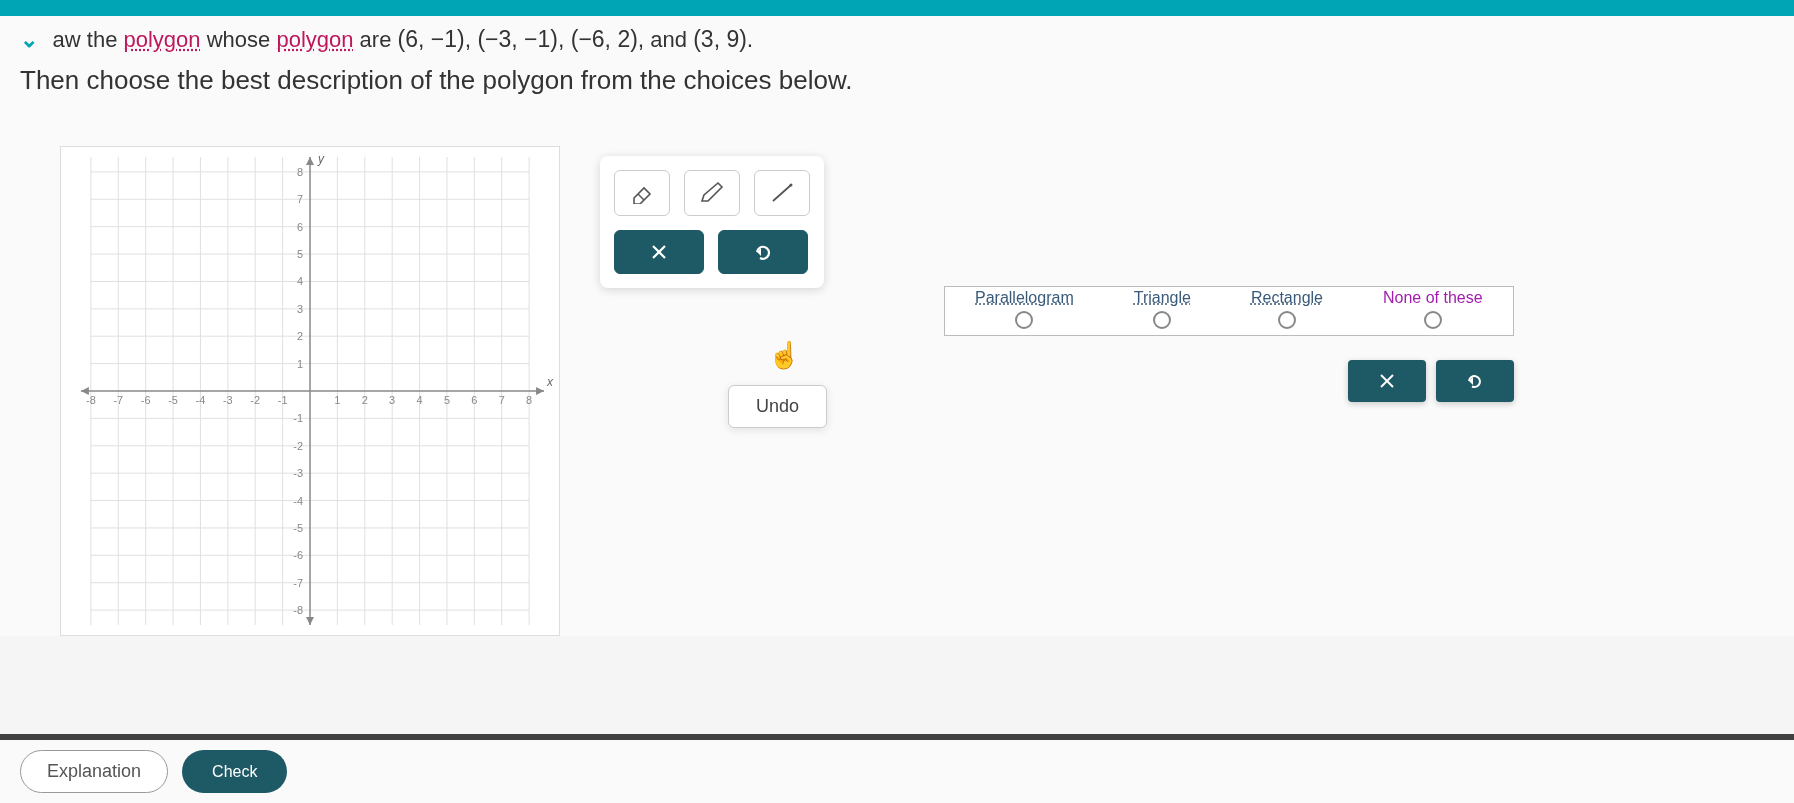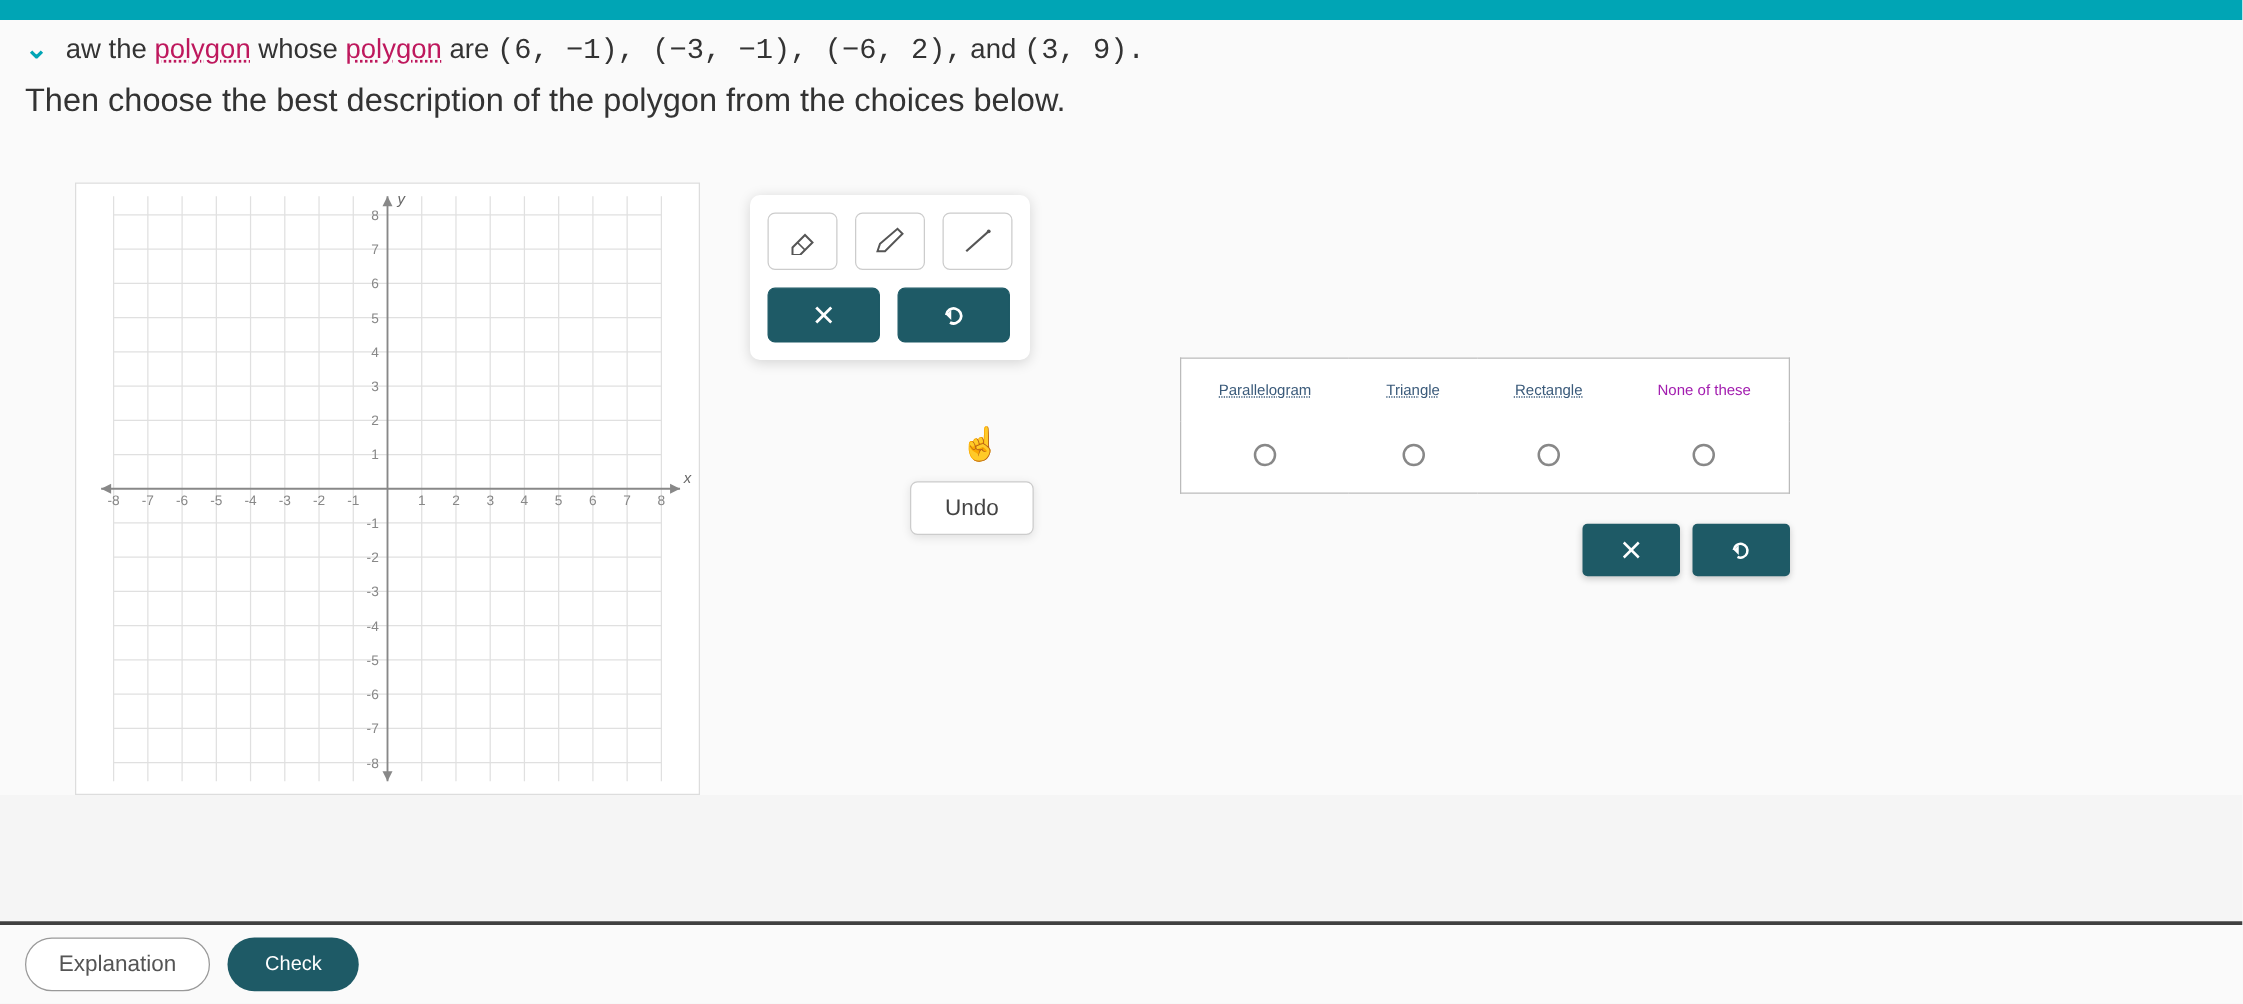--- a/index.html
+++ b/index.html
@@ -28,21 +28,21 @@
 .question-line1 .checkmark {
   color: #00a5b5;
   font-weight: bold;
   margin-right: 8px;
 }
 .underline {
   text-decoration: underline dotted;
   color: #be185d;
 }
 .math {
-  font-family: Liberation Mono, monospace;
+  font-family: Liberation Sans, sans-serif;
   font-size: 23px;
 }
 .question-line2 {
   font-size: 26px;
   color: #333;
   margin-bottom: 50px;
   padding-left: 0;
 }
 .workspace {
   display: flex;
@@ -119,24 +119,24 @@
 .choices {
   margin-left: 80px;
   margin-top: 140px;
 }
 .choices-table {
   border: 1px solid #bbb;
   border-collapse: collapse;
   background: #fff;
 }
 .choices-table th, .choices-table td {
-  padding: 18px 30px;
+  padding: 2px 30px;
   text-align: center;
   font-weight: normal;
-  font-size: 12px;
+  font-size: 16px;
 }
 .choices-table th {
   color: #3a5a7a;
   text-decoration: underline dotted;
   border-bottom: none;
 }
 .choices-table th.nounderline {
   text-decoration: none;
   color: #a21caf;
 }
@@ -163,21 +163,21 @@
   justify-content: center;
   cursor: pointer;
   box-shadow: 0 2px 6px rgba(0,0,0,0.2);
 }
 
 .footer {
   position: absolute;
   bottom: 0;
   left: 0;
   width: 100%;
-  border-top: 3px solid #404040;
+  border-top: 6px solid #404040;
   padding: 10px 20px;
   background: #fafafa;
   display: flex;
   gap: 14px;
 }
 .exp-btn {
   border: 1px solid #999;
   border-radius: 22px;
   padding: 10px 26px;
   font-size: 18px;

